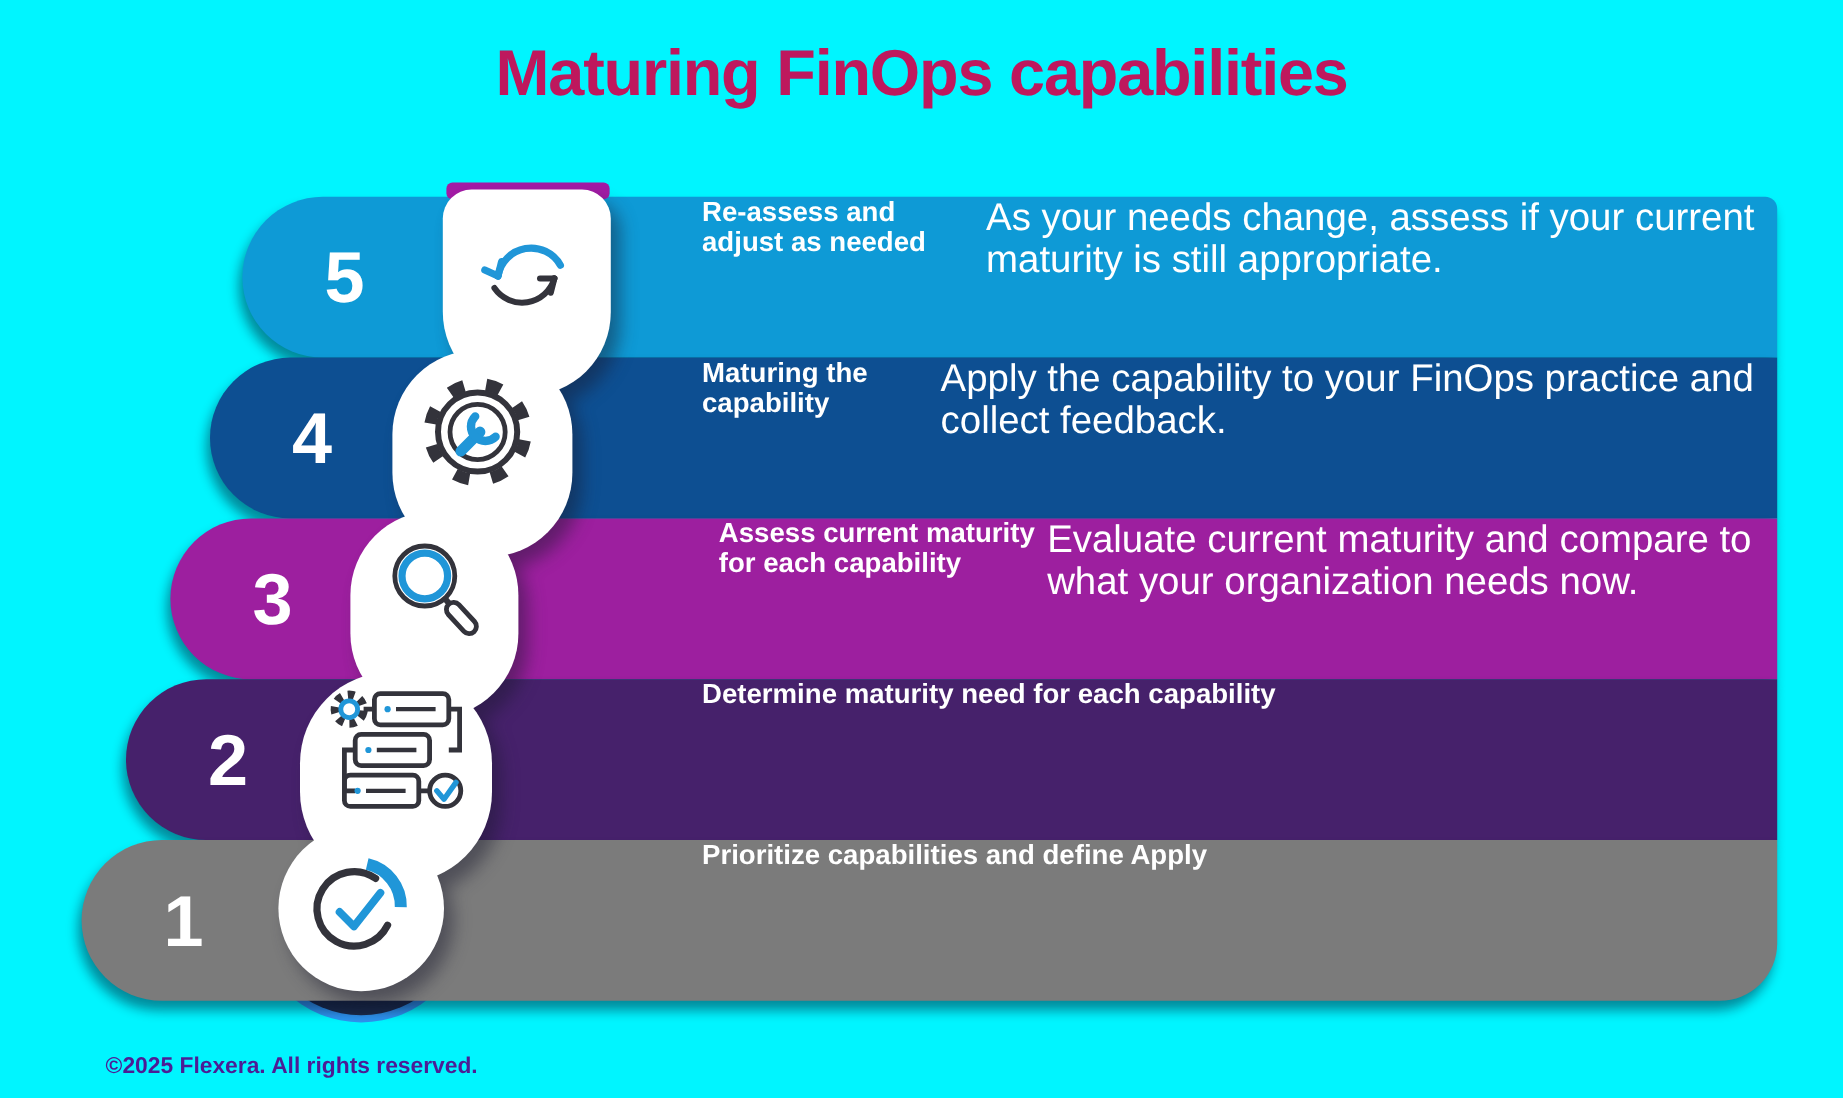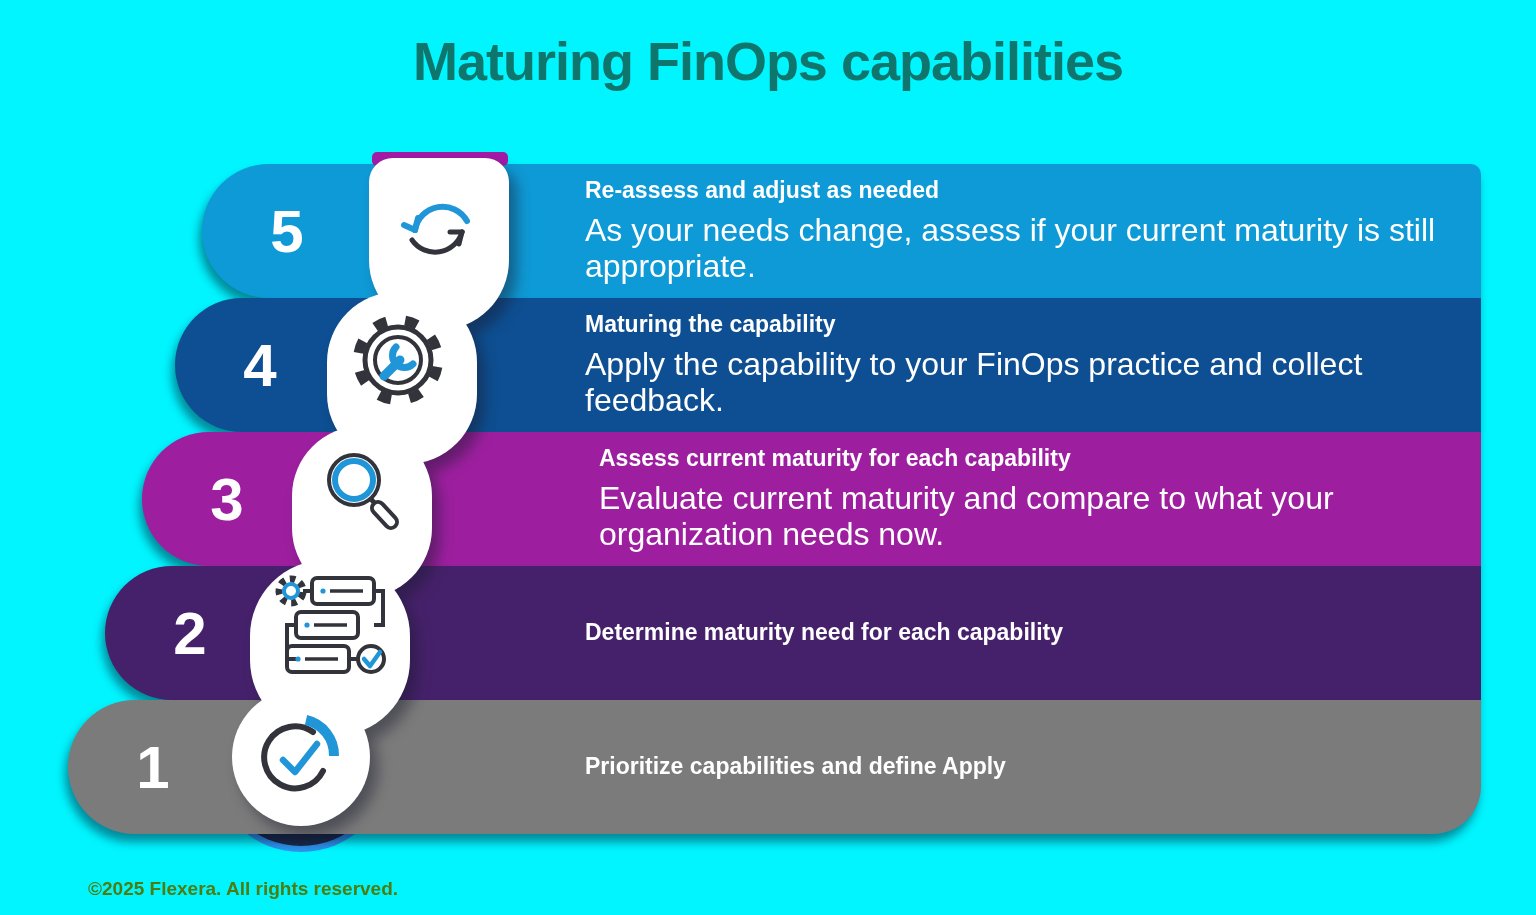--- a/index.html
+++ b/index.html
@@ -14,21 +14,21 @@
        box-shadow:-3px 8px 10px rgba(5,10,35,.45);}
   .bar.r5{top:164px;left:202px;width:1279px;border-top-right-radius:10px;}
   .bar.r4{top:298px;left:175px;width:1306px;}
   .bar.r3{top:432px;left:142px;width:1339px;}
   .bar.r2{top:566px;left:105px;width:1376px;}
   .bar.r1{top:700px;left:68px;width:1413px;border-bottom-right-radius:48px;}
 
   .num{position:absolute;left:45px;top:0;width:80px;height:134px;display:flex;
        align-items:center;justify-content:center;font-size:60px;font-weight:800;color:#fff;}
 
-  .txt{position:absolute;top:0;height:134px;display:flex;flex-direction:column;
+  .txt{position:absolute;top:0;height:134px;display:flex;flex-direction:row;
        justify-content:center;gap:10px;color:#fff;}
   .r5 .txt{left:383px;} .r4 .txt{left:410px;} .r3 .txt{left:457px;}
   .r2 .txt{left:480px;gap:44px;} .r1 .txt{left:517px;}
   .txt .h{font-size:23px;font-weight:700;line-height:1.1;}
   .txt .b{font-size:32px;font-weight:400;line-height:1.1;}
 
   
   .end-blue{position:absolute;left:211px;top:672px;width:180px;height:180px;border-radius:50%;
             background:#2E93EE;z-index:0;}
   .end-navy{position:absolute;left:215px;top:674px;width:172px;height:172px;border-radius:50%;
@@ -50,21 +50,21 @@
   .i5{left:393px;top:183px;} .i4{left:348px;top:310px;} .i3{left:316px;top:448px;}
   .i2{left:272px;top:572px;} .i1{left:253px;top:710px;}
 
   .copyright{position:absolute;left:88px;top:878px;font-size:19px;font-weight:700;color:#1C333D;}
 </style>
 </head>
 <body>
 
 <div class="canvas" style="background-color: rgb(0, 245, 255);">
 
-  <div class="title" style="color: #0f766e;">Maturing FinOps capabilities</div>
+  <div class="title" style="color: #be185d;">Maturing FinOps capabilities</div>
 
   <div class="end-blue" style="background-color: rgb(46, 147, 238);"></div>
   <div class="end-navy" style="background-color: rgb(27, 43, 74);"></div>
 
   <div class="bar r5" style="background-color: rgb(14, 154, 214);">
     <span class="num">5</span>
     <div class="txt">
       <div class="h">Re-assess and adjust as needed</div>
       <div class="b">As your needs change, assess if your current maturity is still appropriate.</div>
     </div>
@@ -154,14 +154,14 @@
       <path d="M92,87 l6,7 l10,-14" stroke="#2096D8" stroke-width="4.5" stroke-linecap="round" stroke-linejoin="round"></path>
     </svg>
 
     <svg class="icon i1" width="95" height="95" viewBox="0 0 95 95" fill="none">
       <path d="M60,22 A31,31 0 1 0 70,61" stroke="#33333B" stroke-width="6" stroke-linecap="round"></path>
       <path d="M53,10 A36,36 0 0 1 81,46" stroke="#2096D8" stroke-width="10"></path>
       <path d="M30,50 l12,12 l22,-28" stroke="#2096D8" stroke-width="6.5" stroke-linecap="round" stroke-linejoin="round"></path>
     </svg>
   </div>
 
-  <div class="copyright" style="color: #4d7c0f;">©2025 Flexera. All rights reserved.</div>
+  <div class="copyright" style="color: #4c1d95;">©2025 Flexera. All rights reserved.</div>
 </div>
 
 </body></html>

